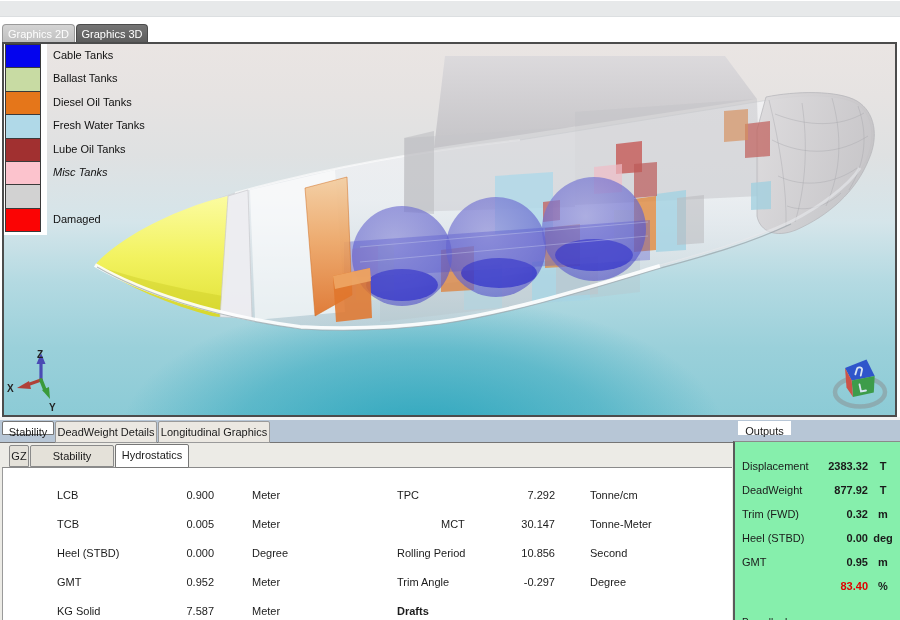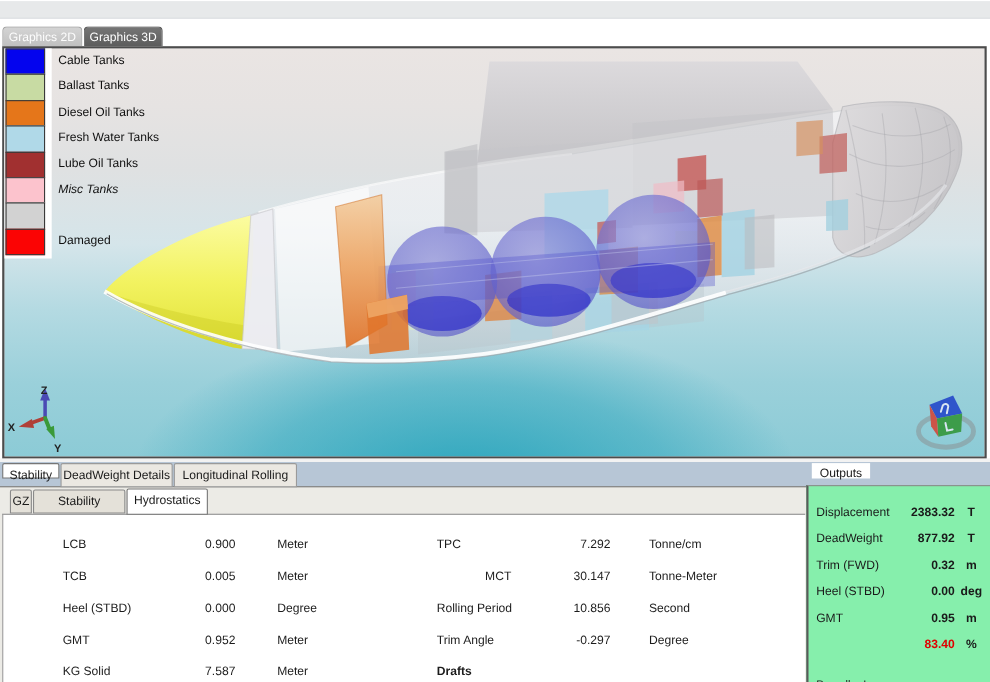--- a/index.html
+++ b/index.html
@@ -181,21 +181,21 @@
     <div class="leglab abs" style="top:117.0px;font-style:italic;">Misc Tanks</div>
     <div class="leglab abs" style="top:163.8px;">Damaged</div>
   </div>
 
   <div id="botpanel" class="abs">
     <div id="whiterow" class="abs"></div>
     <div id="bluestrip" class="abs"></div>
     <div id="hline1" class="abs"></div>
     <div class="t1 active abs" style="left:2px; width:52px;">Stability</div>
     <div class="t1 abs" style="left:55px; width:102px;">DeadWeight Details</div>
-    <div class="t1 abs" style="left:158px; width:112px;">Longitudinal Rolling</div>
+    <div class="t1 abs" style="left:158px; width:112px;">Longitudinal Graphics</div>
     <div class="t1 active abs" style="left:738px; width:53px; border:none; border-radius:0;">Outputs</div>
 
     <div id="outpanel" class="abs">
       <div class="orow abs" style="left:7px; top:18px;">Displacement</div>
       <div class="orow abs" style="left:7px; top:42px;">DeadWeight</div>
       <div class="orow abs" style="left:7px; top:66px;">Trim (FWD)</div>
       <div class="orow abs" style="left:7px; top:90px;">Heel (STBD)</div>
       <div class="orow abs" style="left:7px; top:114px;">GMT</div>
       <div class="orow abs" style="left:7px; top:139px; font-size:10px;margin-top:36px;">Propeller Imm.</div>
       <div class="orow oval abs" style="left:60px; top:18px; width:73px;">2383.32</div>

